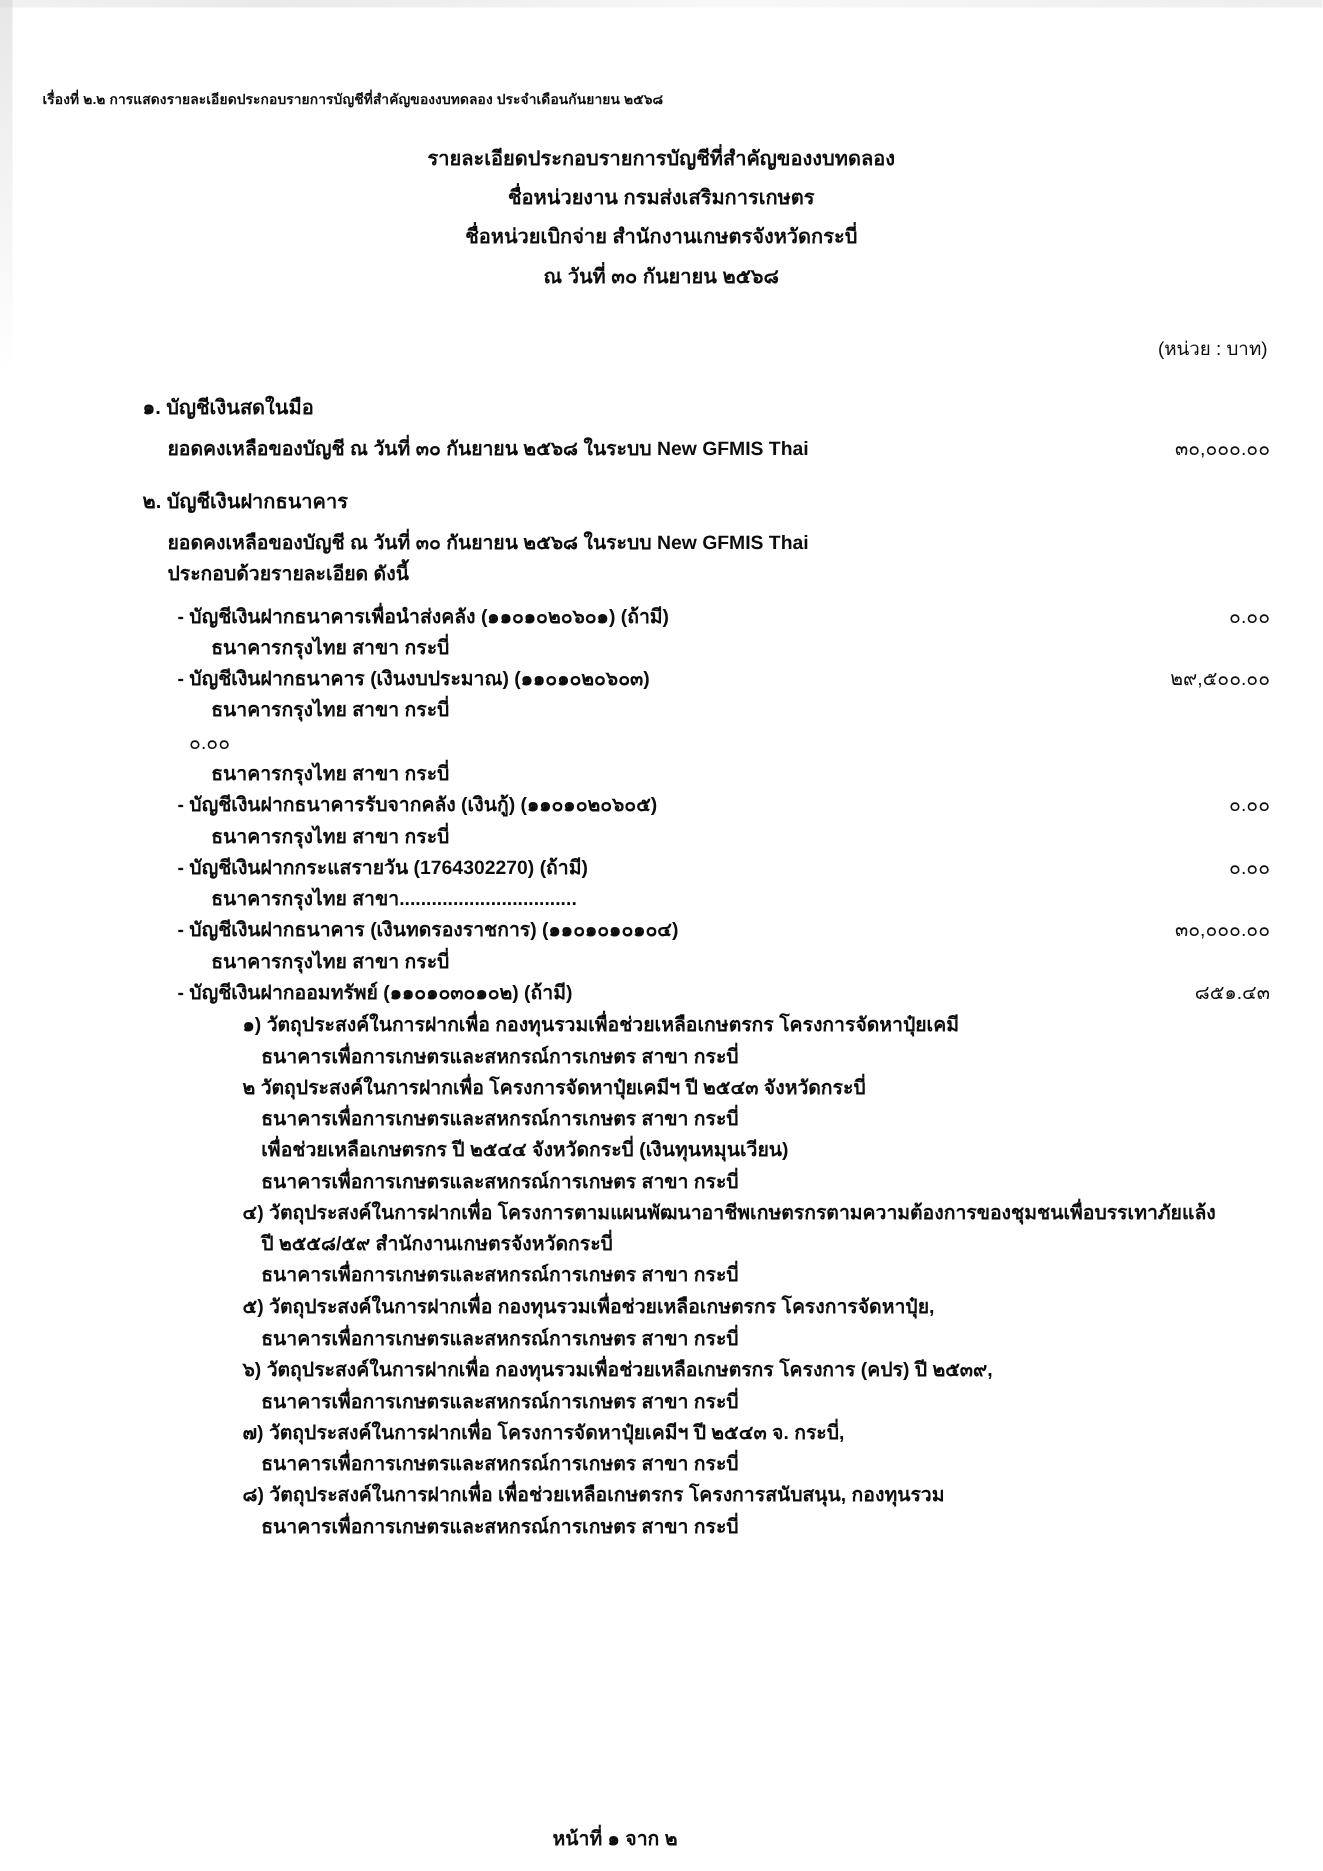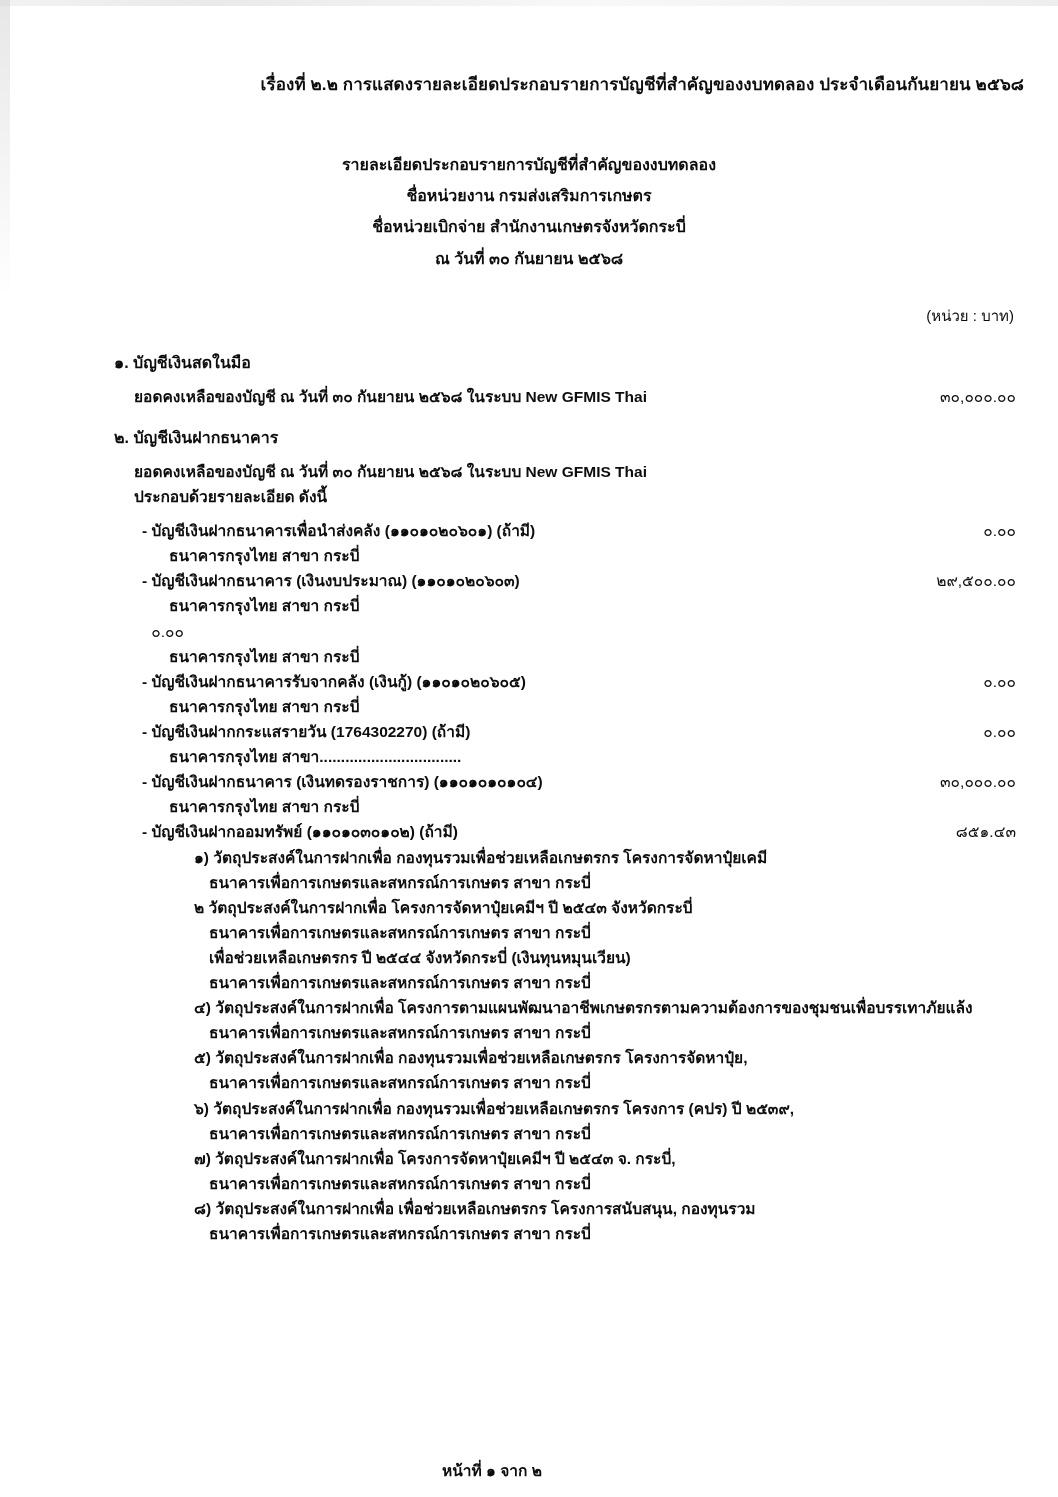--- a/index.html
+++ b/index.html
@@ -35,29 +35,29 @@
     top: 0; left: 0;
     width: 10px; height: 300px;
     background: linear-gradient(180deg,#cfcfcf,#ffffff);
     opacity: .5;
   }
   .content {
     position: relative;
     padding: 64px 34px 0 34px;
   }
   .doc-title {
-    text-align: right;
-    font-size: 17px;
+    text-align: left;
+    font-size: 11px;
     font-weight: bold;
     letter-spacing: .1px;
     margin: 6px 0 0 0;
   }
   .header-block {
     text-align: center;
-    margin-top: 52px;
+    margin-top: 24px;
     line-height: 1.95;
     font-size: 16px;
   }
   .header-block div { font-weight: 600; }
   .unit-line {
     text-align: right;
     font-size: 15px;
     margin-top: 30px;
     padding-right: 10px;
   }
@@ -226,20 +226,23 @@
           <div class="row">
             <div class="txt ind-5">ธนาคารเพื่อการเกษตรและสหกรณ์การเกษตร สาขา กระบี่</div>
           </div>
         </div>
 
         <div>
           <div class="row">
             <div class="txt ind-4">๔) วัตถุประสงค์ในการฝากเพื่อ โครงการตามแผนพัฒนาอาชีพเกษตรกรตามความต้องการของชุมชนเพื่อบรรเทาภัยแล้ง</div>
           </div>
           <div class="row">
+            <div class="txt ind-5">ปี ๒๕๕๘/๕๙  สำนักงานเกษตรจังหวัดกระบี่</div>
+          </div>
+          <div class="row">
             <div class="txt ind-5">ธนาคารเพื่อการเกษตรและสหกรณ์การเกษตร สาขา กระบี่</div>
           </div>
         </div>
 
         <div>
           <div class="row">
             <div class="txt ind-4">๕) วัตถุประสงค์ในการฝากเพื่อ กองทุนรวมเพื่อช่วยเหลือเกษตรกร โครงการจัดหาปุ๋ย,</div>
           </div>
           <div class="row">
             <div class="txt ind-5">ธนาคารเพื่อการเกษตรและสหกรณ์การเกษตร สาขา กระบี่</div>

